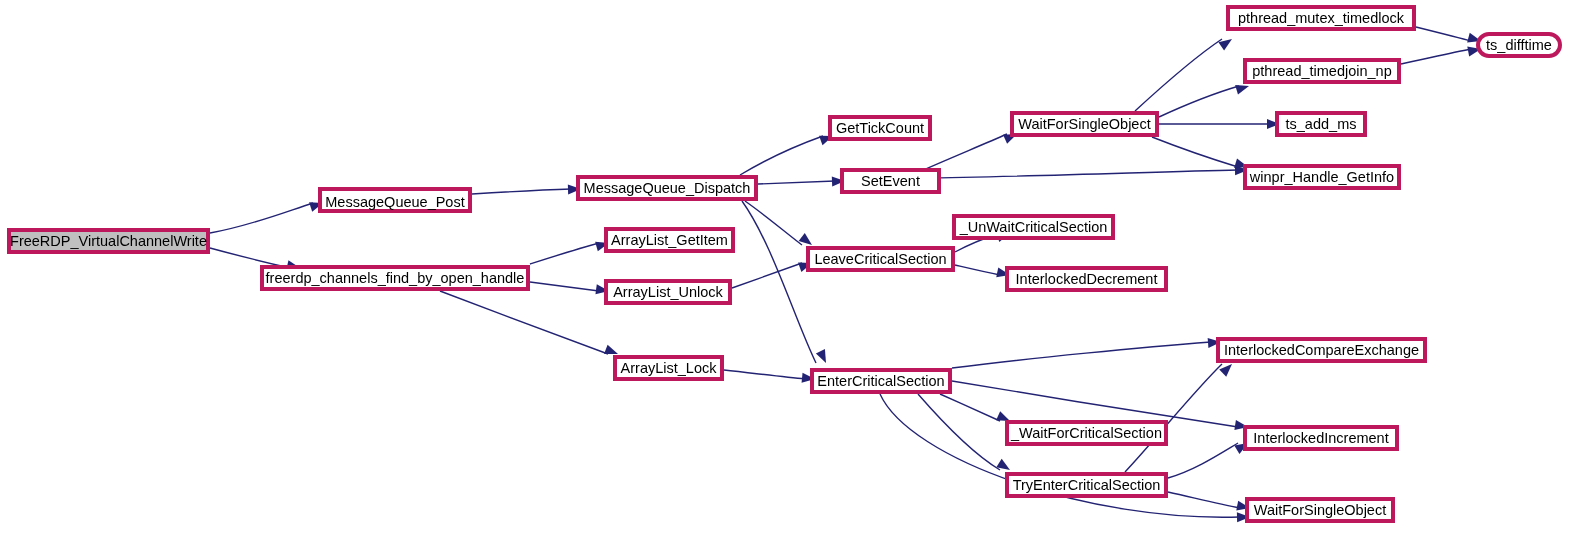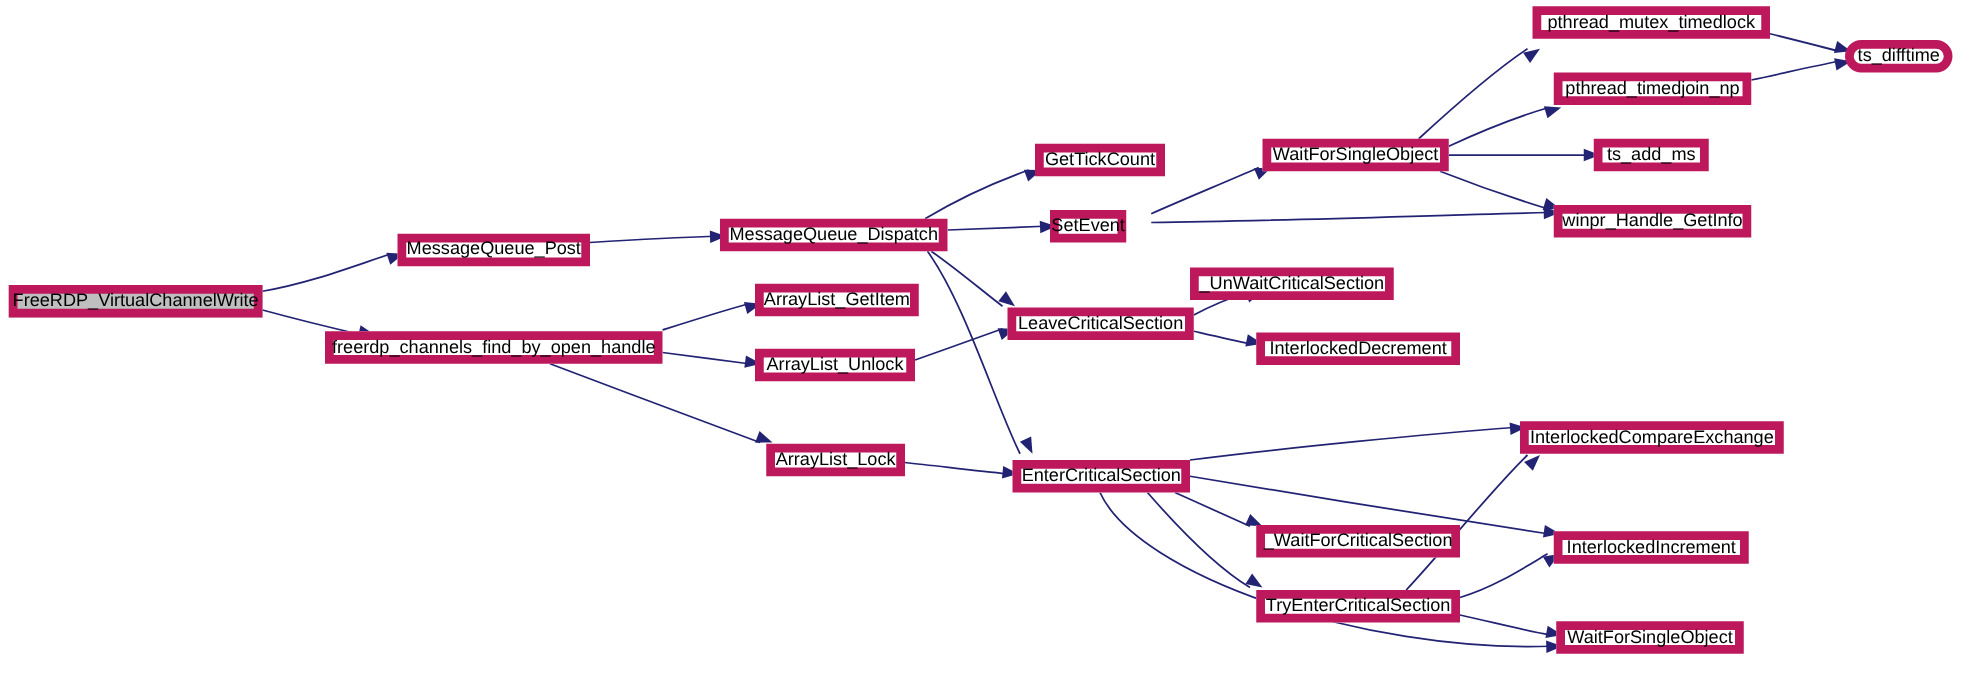--- a/index.html
+++ b/index.html
@@ -20,21 +20,21 @@
   #graph-svg {
     position: absolute;
     top: 0;
     left: 0;
     width: 1589px;
     height: 549px;
   }
   .node-box {
     position: absolute;
     box-sizing: border-box;
-    border: 7px solid #be185d;
+    border: 4px solid #be185d;
     background: #ffffff;
     color: #000000;
     font-family: "Liberation Sans", sans-serif;
     font-size: 14.5px;
     line-height: 1;
     display: flex;
     align-items: center;
     justify-content: center;
     white-space: nowrap;
     letter-spacing: 0px;
@@ -136,21 +136,21 @@
       </div>
       <div class="node-box" style="left: 604px; top: 279px; width: 128px; height: 26px;">
         <span>ArrayList_Unlock</span>
       </div>
       <div class="node-box" style="left: 613px; top: 355px; width: 111px; height: 26px;">
         <span>ArrayList_Lock</span>
       </div>
       <div class="node-box" style="left: 828px; top: 115px; width: 104px; height: 26px;">
         <span>GetTickCount</span>
       </div>
-      <div class="node-box" style="left: 840px; top: 168px; width: 61px; height: 26px;">
+      <div class="node-box" style="left: 840px; top: 168px; width: 101px; height: 26px;">
         <span>SetEvent</span>
       </div>
       <div class="node-box" style="left: 806px; top: 246px; width: 149px; height: 26px;">
         <span>LeaveCriticalSection</span>
       </div>
       <div class="node-box" style="left: 810px; top: 368px; width: 142px; height: 26px;">
         <span>EnterCriticalSection</span>
       </div>
       <div class="node-box" style="left: 1010px; top: 111px; width: 149px; height: 26px;">
         <span>WaitForSingleObject</span>

